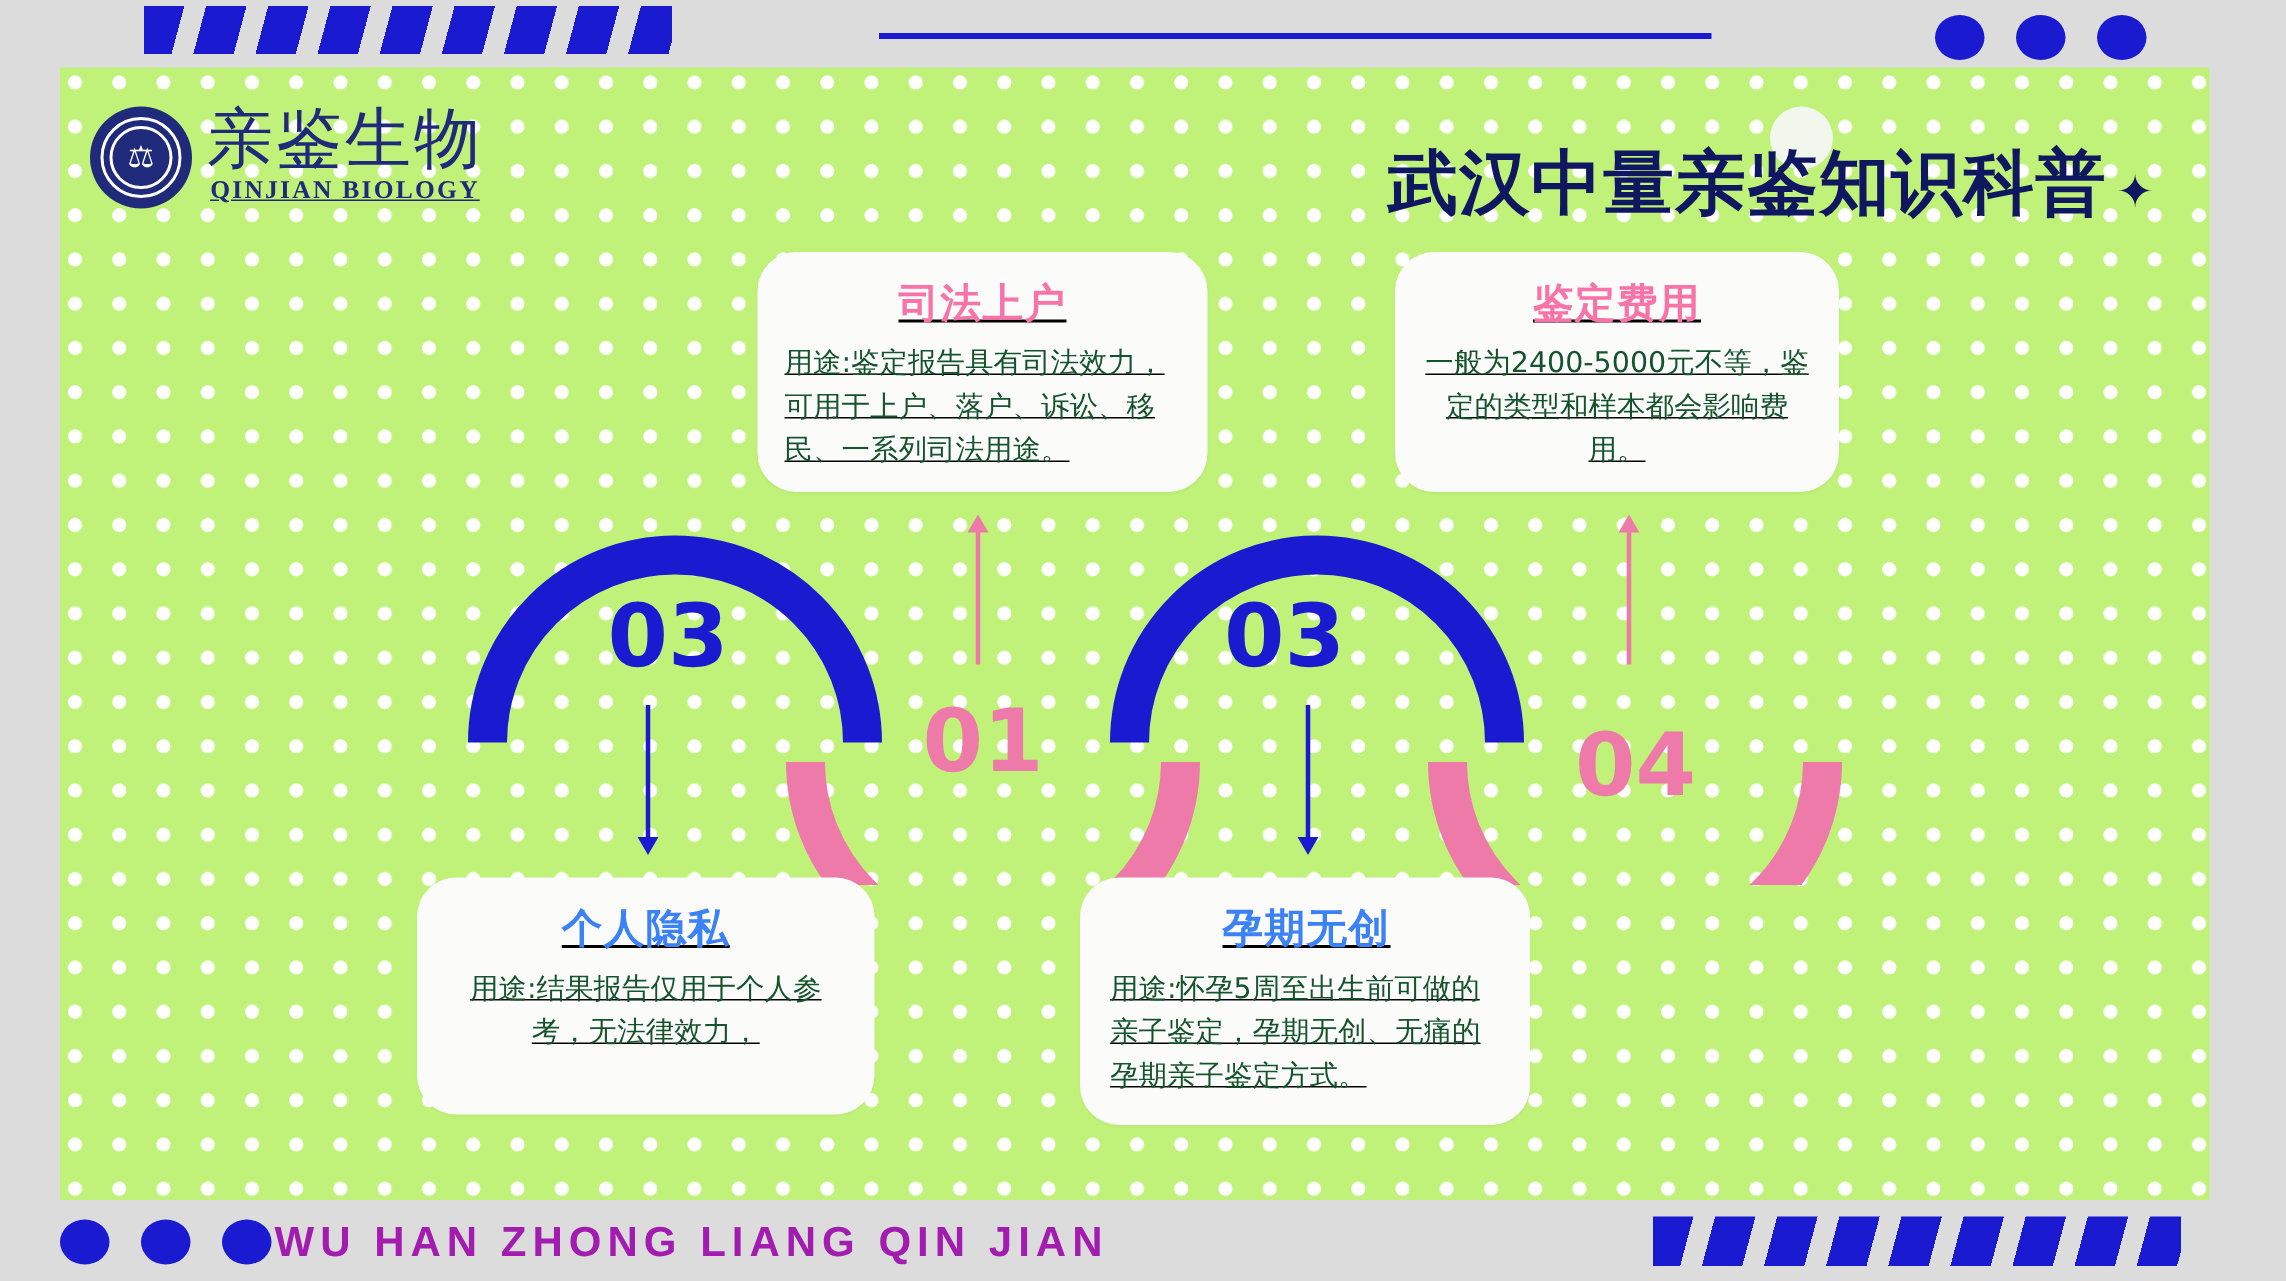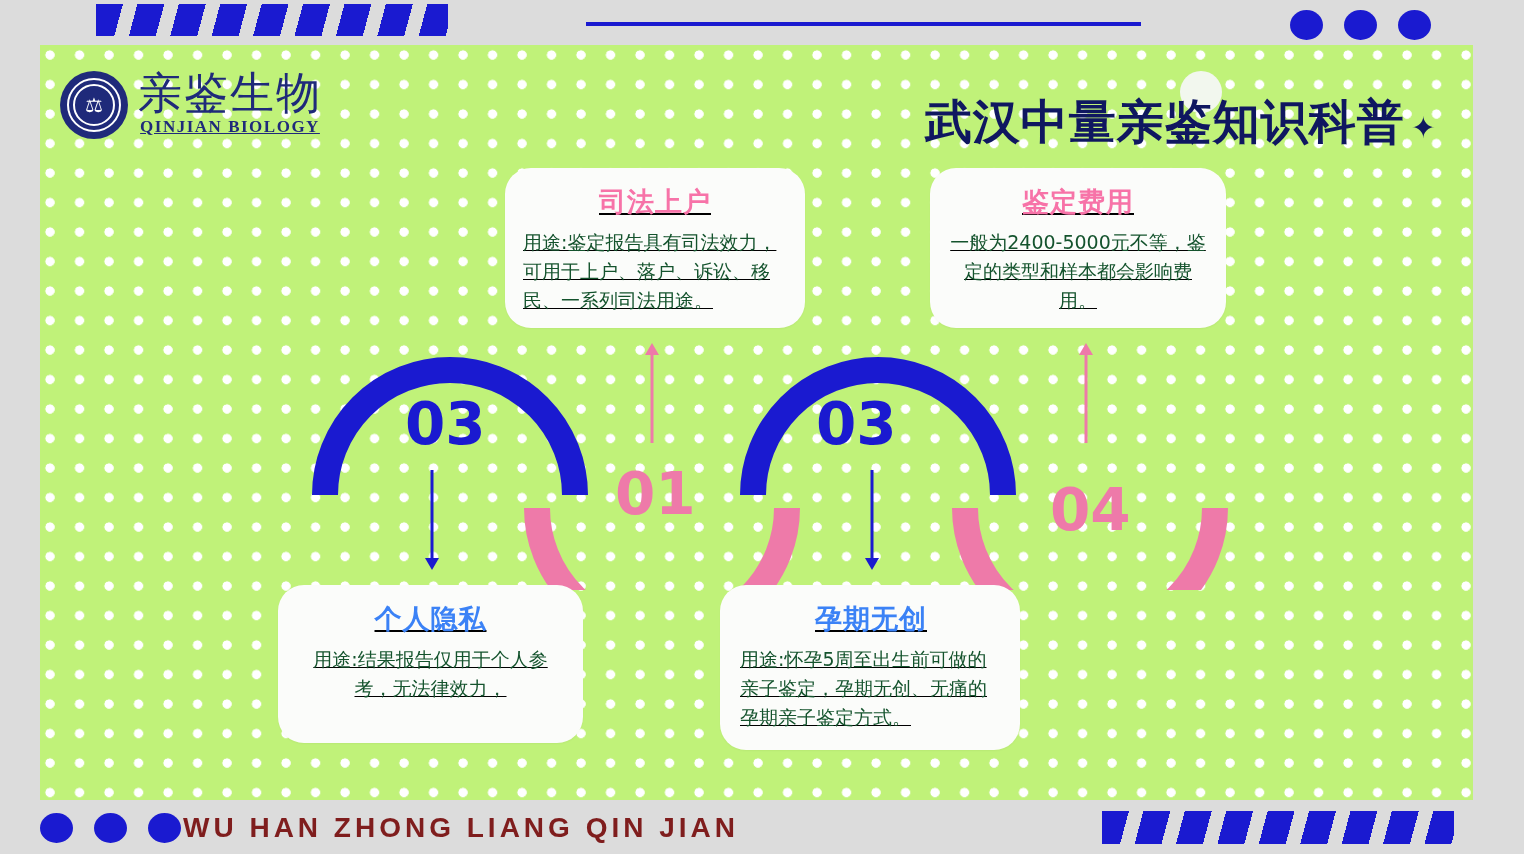--- a/index.html
+++ b/index.html
@@ -119,21 +119,21 @@
   .card.center p{text-align:center;}
 
   .c-sifa{left:465px;top:123px;width:300px;height:160px;}
   .c-fee{left:890px;top:123px;width:296px;height:160px;}
   .c-privacy{left:238px;top:540px;width:305px;height:158px;}
   .c-yunqi{left:680px;top:540px;width:300px;height:165px;padding-left:20px;}
 
   
   .footer-text{
     position:absolute;left:183px;top:812px;
-    font-size:28px;font-weight:700;color:#7f1d1d;letter-spacing:4px;
+    font-size:28px;font-weight:700;color:#a21caf;letter-spacing:4px;
     font-family:"Liberation Sans",sans-serif;white-space:nowrap;
   }
 </style>
 </head>
 <body>
 
 <div class="top-bar">
   <div class="stripes stripes-top"></div>
   <div class="hline"></div>
   <div class="dots-row dots-top">

